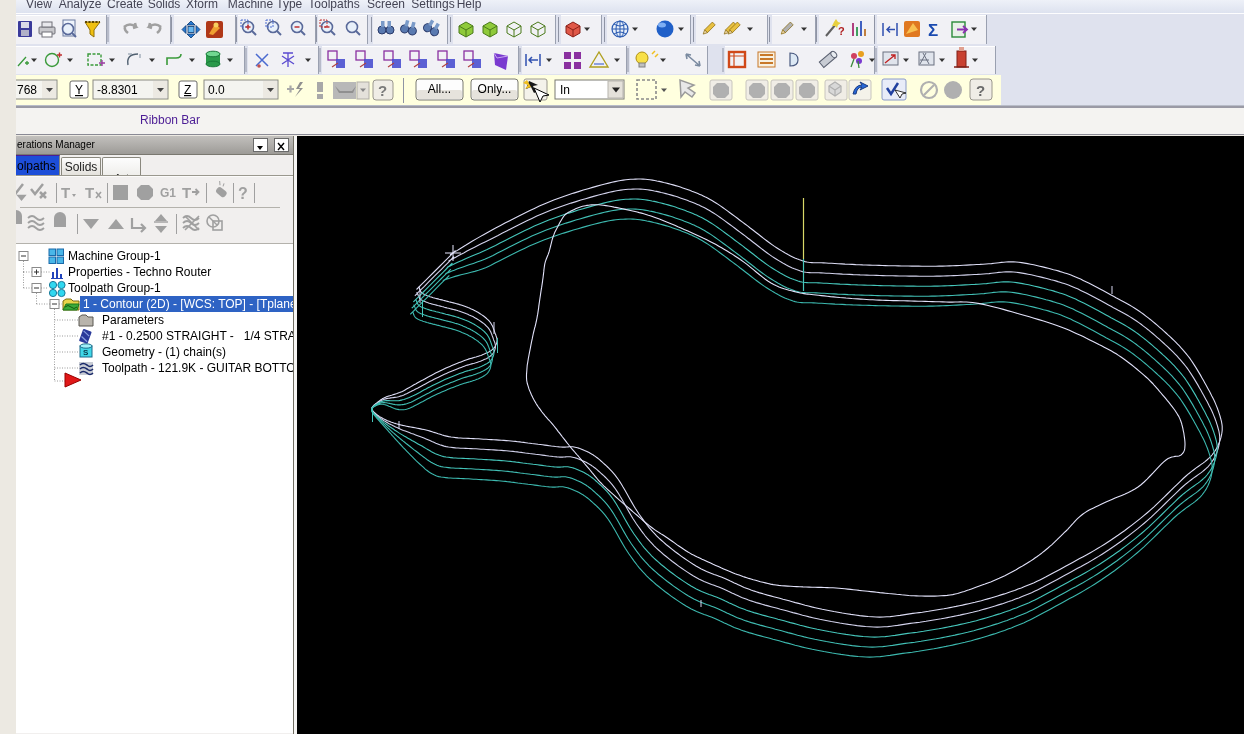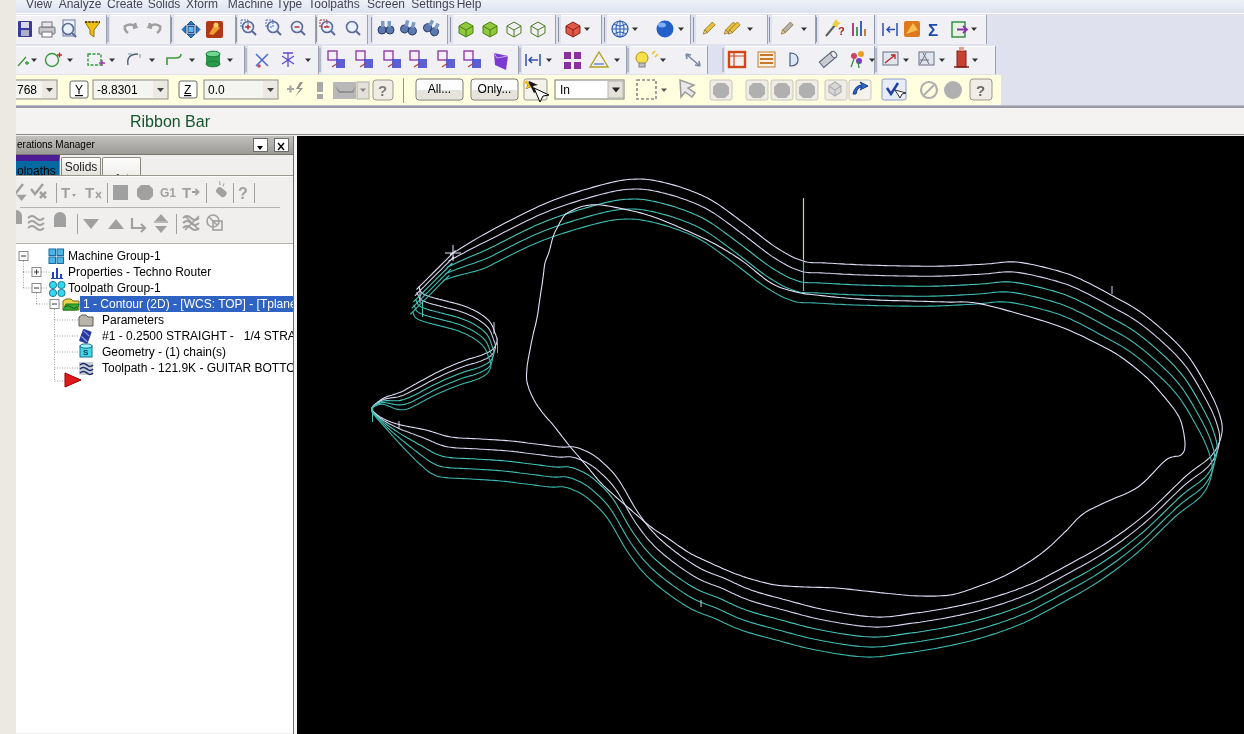--- a/index.html
+++ b/index.html
@@ -378,39 +378,39 @@
       <path d="M871 74 l4 6 l7 -11" stroke="#2040a0" stroke-width="2.5" fill="none"></path>
       <path d="M879 76 l5 8 l2 -4 l4 -1 Z" fill="#fff" stroke="#000" stroke-width="0.8"></path>
 <circle cx="913" cy="76" r="8" fill="none" stroke="#b0b0b0" stroke-width="2.2"></circle>
       <line x1="908" y1="81" x2="918" y2="71" stroke="#b0b0b0" stroke-width="2.2"></line>
 <circle cx="937" cy="76" r="9" fill="#b0b0b0"></circle>
 <rect x="954" y="65" width="22" height="21" rx="3" fill="#f0ede6" stroke="#9a978e"></rect>
       <text x="960" y="82" font-size="15" font-weight="bold" fill="#6a6a6a">?</text>
     </svg>
 
 <div class="abs" style="left:0;top:106px;width:1244px;height:29px;background:#f4f3f1;border-top:2px solid #9a9aa5;border-bottom:1px solid #8a8a95;box-sizing:border-box;"></div>
-<div class="abs" style="left:104px;top:113px;width:100px;text-align:center;font-size:16px;color:#14532d;">Ribbon Bar</div>
+<div class="abs" style="left:104px;top:113px;width:100px;text-align:center;font-size:12px;color:#4c1d95;">Ribbon Bar</div>
 
 <div class="abs" style="left:0;top:136px;width:1244px;height:598px;background:#000;"></div>
 
 <div class="abs" id="panel" style="left:0;top:136px;width:278px;height:598px;background:#f1efee;border-right:1px solid #716f64;box-sizing:border-box;">
 
   <div class="abs" style="left:0;top:0;width:277px;height:19px;background:linear-gradient(#c2c0bd,#9d9b97);border-bottom:1px solid #7a7870;box-sizing:border-box;"></div>
   <div class="abs" style="left:1px;top:3px;font-size:10px;color:#000;">erations Manager</div>
   <div class="abs" style="left:237px;top:2px;width:15px;height:14px;background:#fff;border:1px solid #6a6a6a;box-sizing:border-box;text-align:center;"><svg width="13" height="12">
           <path d="M3 5 L9 5 L6 9 Z" fill="#000"></path>
         </svg></div>
   <div class="abs" style="left:258px;top:2px;width:15px;height:14px;background:#fff;border:1px solid #6a6a6a;box-sizing:border-box;"><svg width="13" height="12">
           <path d="M3 2 L9 9 M9 2 L3 9" stroke="#000" stroke-width="1.4"></path>
         </svg></div>
 
   <div class="abs" style="left:0;top:19px;width:277px;height:21px;background:#f1efee;"></div>
   <div class="abs" style="left:45px;top:21px;width:40px;height:19px;background:linear-gradient(#fdfdfd,#e2e0da);border:1px solid #8a887e;border-bottom:none;border-radius:2px 2px 0 0;box-sizing:border-box;font-size:12px;color:#222;text-align:center;padding-top:2px;">Solids</div>
   <div class="abs" style="left:86px;top:21px;width:39px;height:35px;background:linear-gradient(#fdfdfd,#e2e0da);border:1px solid #8a887e;border-bottom:none;border-radius:2px 2px 0 0;box-sizing:border-box;font-size:12px;color:#222;text-align:center;padding-top:14px;">Art</div>
-  <div class="abs" style="left:0;top:19px;width:44px;height:21px;background:#0369a1;border-right:1px solid #8a887e;border-top:6px solid #4c1d95;box-sizing:border-box;font-size:12px;color:#000;padding:3px 0 0 1px;">olpaths</div>
+  <div class="abs" style="left:0;top:19px;width:44px;height:21px;background:#1d4ed8;border-right:1px solid #8a887e;border-top:1px solid #4c1d95;box-sizing:border-box;font-size:12px;color:#000;padding:3px 0 0 1px;">olpaths</div>
   <div class="abs" style="left:0;top:39px;width:277px;height:1px;background:#9a988e;"></div>
 
   <svg class="abs" style="left:0;top:40px" width="277" height="68">
         <rect x="0" y="0" width="277" height="68" fill="#f1efee"></rect>
         <line x1="0" y1="0.5" x2="277" y2="0.5" stroke="#fcfbfa"></line>
         <line x1="4" y1="31.5" x2="264" y2="31.5" stroke="#b4b2ac"></line>
         <line x1="0" y1="67.5" x2="277" y2="67.5" stroke="#b4b2ac"></line>
         <path d="M-4 12 l4 5 l7 -9 M3 20 l5 0 l-2.5 3 Z" stroke="#a0a0a0" stroke-width="2.5" fill="none"></path>
         <path d="M15 13 l4 5 l8 -10 M24 16 l6 6 m0 -6 l-6 6" stroke="#a0a0a0" stroke-width="2.5" fill="none"></path>
         <line x1="40.5" y1="7" x2="40.5" y2="27" stroke="#a0a0a0"></line>

